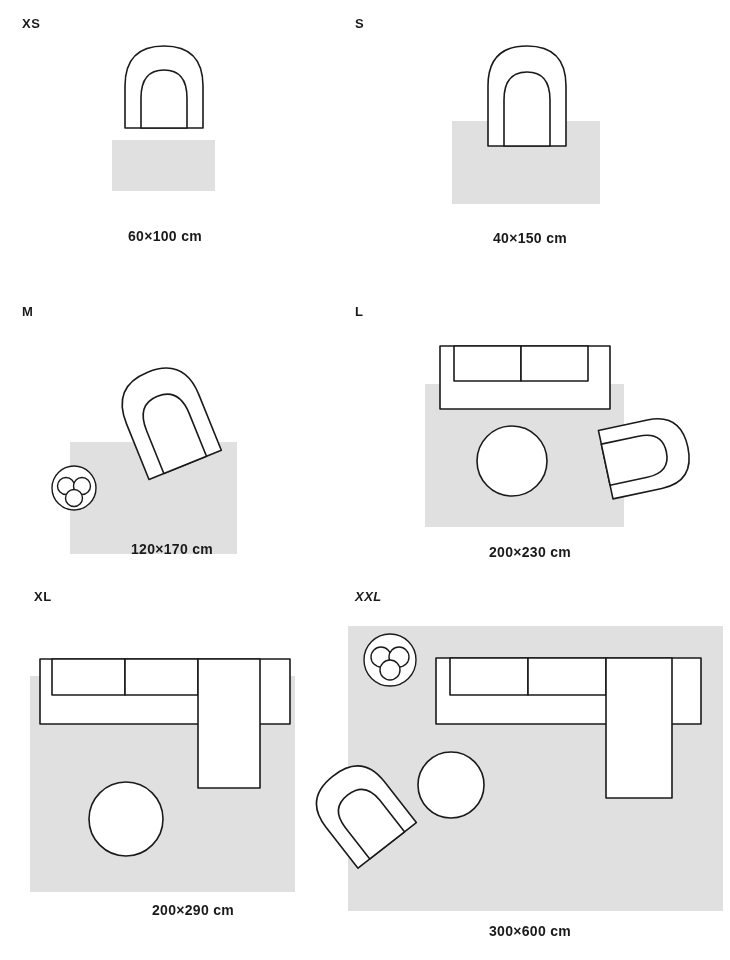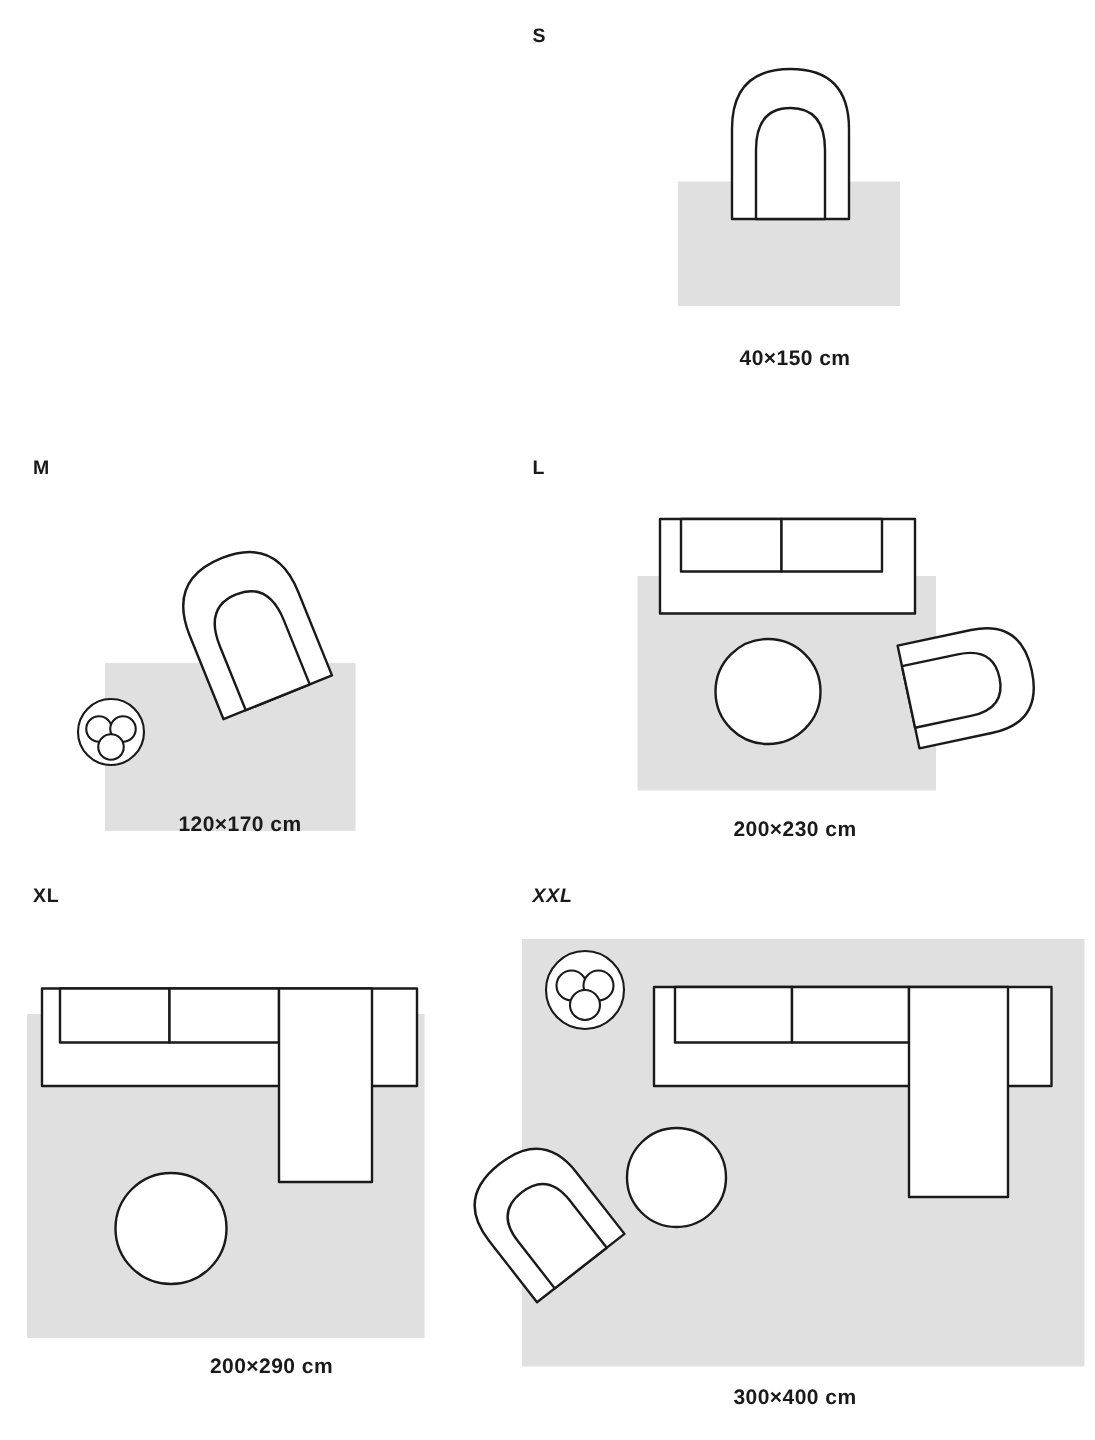--- a/index.html
+++ b/index.html
@@ -44,20 +44,33 @@
   svg { display: block; overflow: visible; }
   .rug { fill: #e0e0e0; stroke: none; }
   .furn { fill: #ffffff; stroke: #1a1a1a; stroke-width: 1.6; stroke-linejoin: round; }
   .plant { fill: #ffffff; stroke: #1a1a1a; stroke-width: 1.4; }
 </style>
 </head>
 <body>
 
 <div class="sheet">
 
+  <div class="cell" style="left:0;top:0;width:340px;height:265px;">
+    <div class="size-label" style="left:22px;top:16px;">XS</div>
+    <div class="stage" style="left:0;top:28px;width:340px;height:180px;">
+      <svg width="340" height="180" viewBox="0 0 340 180">
+
+        <rect class="rug" x="112" y="112" width="103" height="51"></rect>
+
+        <path class="furn" d="M125 100 L125 58 Q125 18 164 18 Q203 18 203 58 L203 100 Z"></path>
+        <path class="furn" d="M141 100 L141 70 Q141 42 164 42 Q187 42 187 70 L187 100 Z"></path>
+      </svg>
+    </div>
+    <div class="dim-label" style="left:0;top:228px;width:330px;">60×100 cm</div>
+  </div>
 
   <div class="cell" style="left:340px;top:0;width:390px;height:265px;">
     <div class="size-label" style="left:15px;top:16px;">S</div>
     <div class="stage" style="left:0;top:28px;width:390px;height:190px;">
       <svg width="390" height="190" viewBox="0 0 390 190">
         <rect class="rug" x="112" y="93" width="148" height="83"></rect>
         <path class="furn" d="M148 118 L148 58 Q148 18 187 18 Q226 18 226 58 L226 118 Z"></path>
         <path class="furn" d="M164 118 L164 72 Q164 44 187 44 Q210 44 210 72 L210 118 Z"></path>
       </svg>
     </div>
@@ -74,21 +87,21 @@
           <path class="furn" d="M132 150 L132 90 Q132 50 171 50 Q210 50 210 90 L210 150 Z"></path>
           <path class="furn" d="M148 150 L148 104 Q148 76 171 76 Q194 76 194 104 L194 150 Z"></path>
         </g>
 
         <circle class="plant" cx="74" cy="170" r="22"></circle>
         <circle class="plant" cx="66" cy="168" r="8.5"></circle>
         <circle class="plant" cx="82" cy="168" r="8.5"></circle>
         <circle class="plant" cx="74" cy="180" r="8.5"></circle>
       </svg>
     </div>
-    <div class="dim-label" style="left:0;top:263px;width:320px;">120×170 cm</div>
+    <div class="dim-label" style="left:12px;top:263px;width:320px;">120×170 cm</div>
   </div>
 
   <div class="cell" style="left:340px;top:278px;width:390px;height:290px;">
     <div class="size-label" style="left:15px;top:26px;">L</div>
     <div class="stage" style="left:0;top:40px;width:390px;height:230px;">
       <svg width="390" height="230" viewBox="0 0 390 230">
         <rect class="rug" x="85" y="66" width="199" height="143"></rect>
 
         <rect class="furn" x="100" y="28" width="170" height="63"></rect>
         <rect class="furn" x="114" y="28" width="67" height="35"></rect>
@@ -98,21 +111,21 @@
 
         <g transform="rotate(78 297 140)">
           <path class="furn" d="M262 172 L262 122 Q262 88 297 88 Q332 88 332 122 L332 172 Z"></path>
           <path class="furn" d="M276 172 L276 134 Q276 110 297 110 Q318 110 318 134 L318 172 Z"></path>
         </g>
       </svg>
     </div>
     <div class="dim-label" style="left:0;top:266px;width:380px;">200×230 cm</div>
   </div>
 
-  <div class="cell" style="left:0;top:575px;width:340px;height:385px;">
+  <div class="cell" style="left:12px;top:575px;width:340px;height:385px;">
     <div class="size-label" style="left:22px;top:14px;">XL</div>
     <div class="stage" style="left:0;top:30px;width:340px;height:290px;">
       <svg width="340" height="290" viewBox="0 0 340 290">
         <rect class="rug" x="18" y="71" width="265" height="216"></rect>
 
         <rect class="furn" x="28" y="54" width="250" height="65"></rect>
         <rect class="furn" x="40" y="54" width="73" height="36"></rect>
         <rect class="furn" x="113" y="54" width="73" height="36"></rect>
 
         <rect class="furn" x="186" y="54" width="62" height="129"></rect>
@@ -140,16 +153,16 @@
         <circle class="plant" cx="41" cy="52" r="10"></circle>
         <circle class="plant" cx="59" cy="52" r="10"></circle>
         <circle class="plant" cx="50" cy="65" r="10"></circle>
 
         <g transform="rotate(-38 25 212)">
           <path class="furn" d="M-12 248 L-12 196 Q-12 160 25 160 Q62 160 62 196 L62 248 Z"></path>
           <path class="furn" d="M3 248 L3 208 Q3 184 25 184 Q47 184 47 208 L47 248 Z"></path>
         </g>
       </svg>
     </div>
-    <div class="dim-label" style="left:0;top:348px;width:380px;">300×400 cm</div>
+    <div class="dim-label" style="left:0;top:348px;width:380px;">300×600 cm</div>
   </div>
 
 </div>
 
 </body></html>

